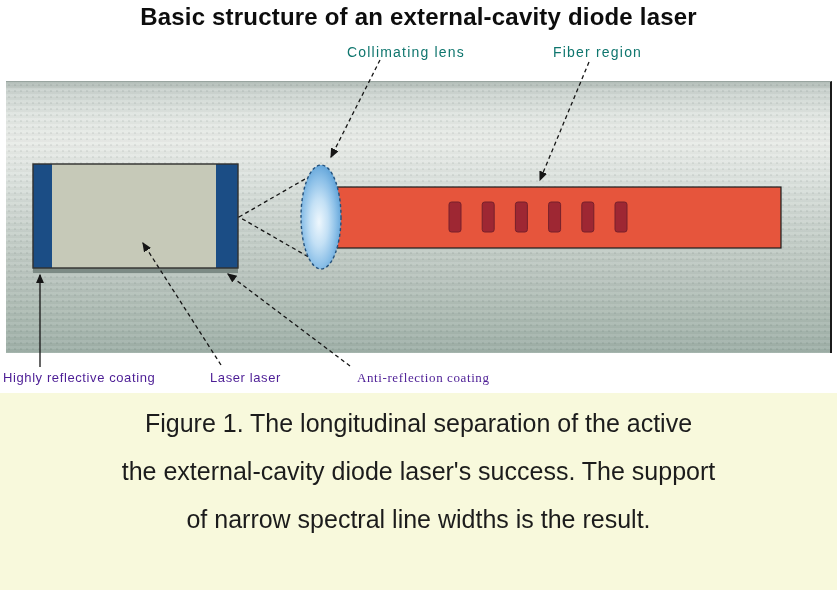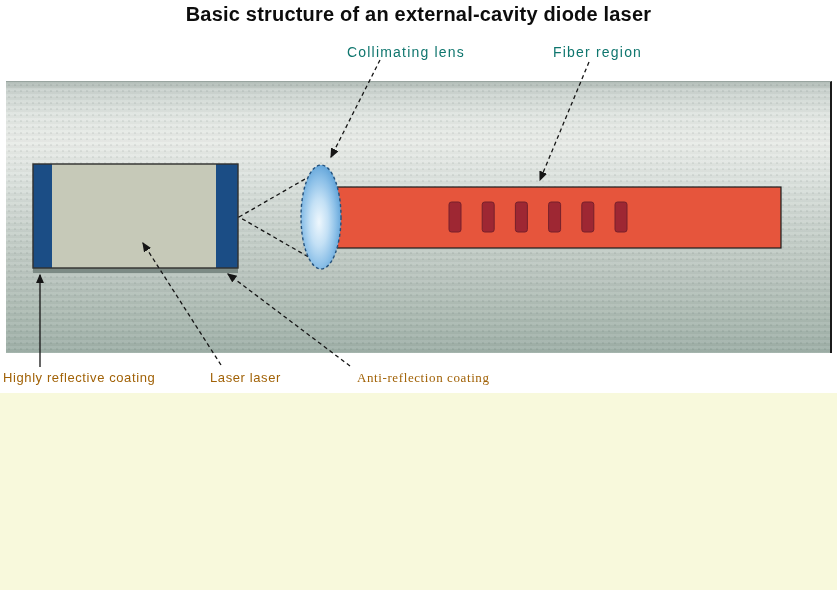--- a/index.html
+++ b/index.html
@@ -5,27 +5,27 @@
   html,body{margin:0;padding:0;}
   body{
     width:837px;height:590px;position:relative;background:#ffffff;
     font-family:"Liberation Sans", sans-serif;overflow:hidden;
     --beam-red:#e6553c; --bar-red:#9e2733; --coating-blue:#1b4d85;
     --chip-gray:#c6c9b8; --caption-bg:#f8f9dc;
   }
   .abs{position:absolute;}
   #title{
     top:3px;left:0;width:837px;text-align:center;
-    font-size:20px;font-weight:bold;color:#0d0d0d;letter-spacing:0.2px;
+    font-size:24px;font-weight:bold;color:#0d0d0d;letter-spacing:0.2px;
   }
   .callout{
     font-size:14px;color:#0f766e;letter-spacing:1.2px;white-space:nowrap;
   }
   .callout-bottom{
-    font-size:13px;color:#a16207;letter-spacing:0.6px;white-space:nowrap;
+    font-size:13px;color:#4c1d95;letter-spacing:0.6px;white-space:nowrap;
   }
   #panel{
     left:6px;top:81px;width:824px;height:271px;
     border-right:2px solid #1b1b1b;border-top:1px solid #98a49f;
     background-image:
       radial-gradient(circle, rgba(30,50,45,0.07) 1px, transparent 1.3px),
       repeating-linear-gradient(180deg, rgba(255,255,255,0.06) 0 3px, rgba(0,0,0,0.025) 3px 6px),
       linear-gradient(180deg,#aeb9b4 0px,#ccd4d0 8px,#e2e7e3 35px,#e9ece8 60px,#dde3df 95px,#cfd7d2 130px,#c3cdc7 165px,#b6c2bb 205px,#a9b8b0 245px,#9fb0a8 271px);
     background-size:6px 6px, auto, auto;
   }
@@ -95,13 +95,16 @@
   <path d="M40,367 L40,275" class="solidline" marker-end="url(#arrow)"></path>
 </svg>
 
 <div class="abs callout" style="left:347px;top:44px;">Collimating lens</div>
 <div class="abs callout" style="left:553px;top:44px;">Fiber region</div>
 <div class="abs callout-bottom" style="left:3px;top:370px;">Highly reflective coating</div>
 <div class="abs callout-bottom" style="left:210px;top:370px;">Laser laser</div>
 <div class="abs callout-bottom" style="left:357px;top:370px;font-family:Liberation Serif, serif;">Anti-reflection coating</div>
 
 <div id="caption" class="abs">
+  <div class="cap-line">Figure 1. The longitudinal separation of the active</div>
+  <div class="cap-line">the external-cavity diode laser's success. The support</div>
+  <div class="cap-line">of narrow spectral line widths is the result.</div>
 </div>
 
 </body></html>

